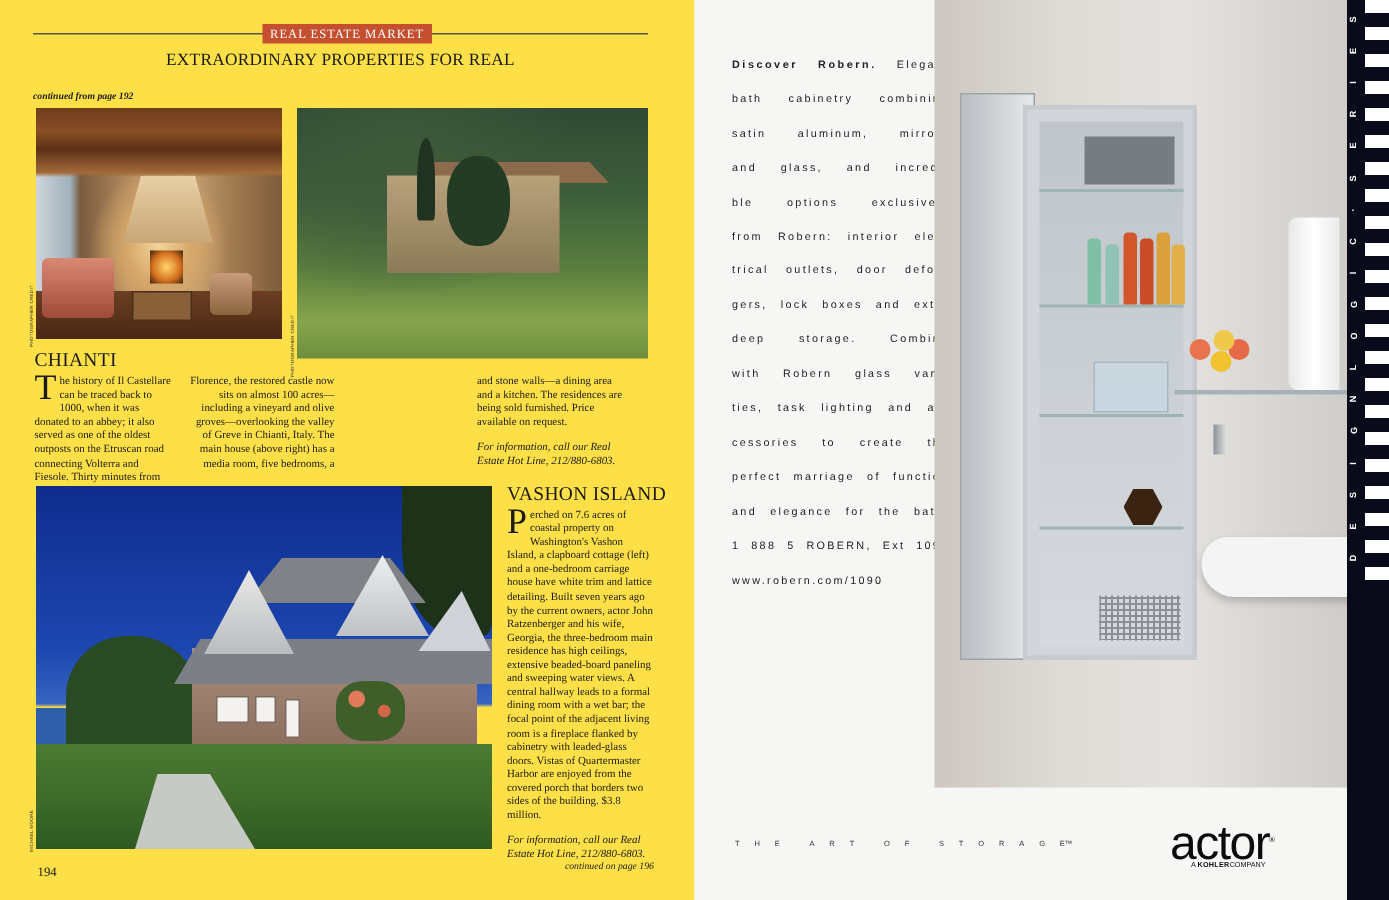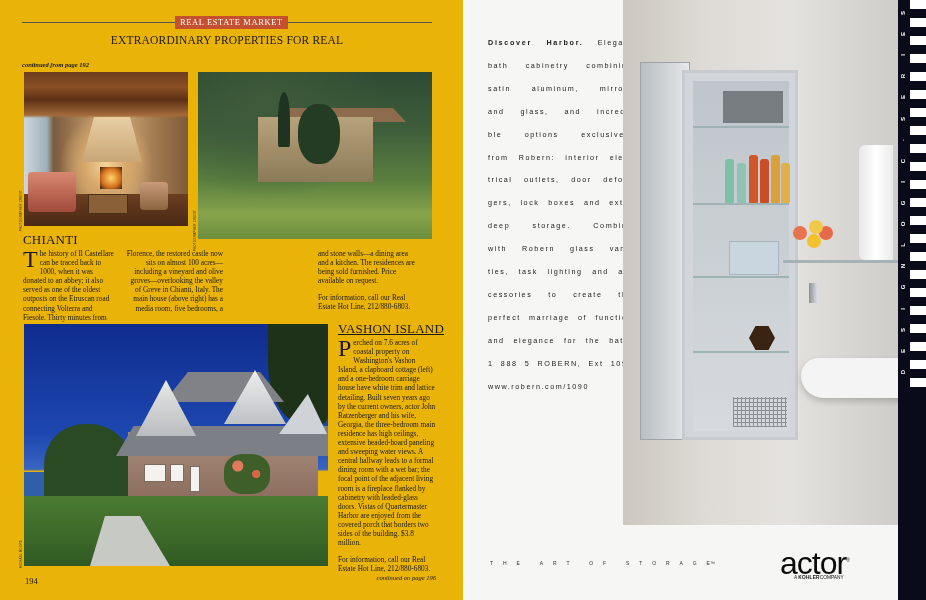--- a/index.html
+++ b/index.html
@@ -1,20 +1,20 @@
 <!DOCTYPE html>
 <html><head>
 <meta charset="utf-8">
 <style>
   * { box-sizing: border-box; margin: 0; padding: 0; }
   html, body { width: 926px; height: 600px; overflow: hidden; background: #f4f4f2; }
   body { position: relative; font-family: "Liberation Serif", serif; color: #1a1a1a; }
 
   
-  .left-page { position: absolute; left: 0; top: 0; width: 463px; height: 600px; background: #eab308; }
+  .left-page { position: absolute; left: 0; top: 0; width: 463px; height: 600px; background: #fde047; }
   .section-rule { position: absolute; left: 22px; top: 22px; width: 410px; height: 1px; background: #555; }
   .section-tag { position: absolute; left: 175px; top: 16px; height: 13px; padding: 0 5px; background: #c4502f; color: #fff;
     font-size: 8.5px; letter-spacing: 0.6px; line-height: 13px; white-space: nowrap; }
   .main-title { position: absolute; left: 22px; top: 34px; width: 410px; text-align: center; font-size: 11.5px; letter-spacing: 0.2px; }
   .cont-from { position: absolute; left: 22px; top: 61px; font-size: 6.5px; font-style: italic; font-weight: bold; }
 
   .photo { position: absolute; overflow: hidden; }
   .photo-interior { left: 24px; top: 72px; width: 164px; height: 154px;
     background:
       linear-gradient(180deg, #6e3d1c 0%, #8a4f26 10%, #5c3015 18%, #a36a3a 28%, transparent 30%),
@@ -51,21 +51,21 @@
   .photo-vashon .garden { position: absolute; left: 0; bottom: 0; width: 100%; height: 70px;
     background: linear-gradient(180deg, #4b7b33 0%, #3f6b2a 50%, #2e5a22 100%); }
   .photo-vashon .path { position: absolute; left: 46px; bottom: 0; width: 100px; height: 50px; background: #c7c9c4; clip-path: polygon(35% 0, 70% 0, 100% 100%, 20% 100%); }
   .photo-vashon .roses { position: absolute; left: 200px; top: 130px; width: 46px; height: 40px; background: radial-gradient(circle at 30% 30%, #e07a5a 0 12%, transparent 14%), radial-gradient(circle at 70% 50%, #d46548 0 10%, transparent 12%), #3e5e2a; border-radius: 40%; }
 
   .photo-credit { position: absolute; font-family: "Liberation Sans", sans-serif; font-size: 3px; writing-mode: vertical-rl; transform: rotate(180deg); color: #333; letter-spacing: 0.2px; }
 
   .headline { position: absolute; font-size: 13px; letter-spacing: 0.2px; text-transform: uppercase; text-align: right; }
   .body-col { position: absolute; font-size: 7.3px; line-height: 9.1px; text-align: left; }
   .dropcap { float: left; font-size: 24px; line-height: 19px; margin: 1px 2px 0 0; }
-  .italic { }
+  .italic { font-style: italic; }
   .cont-on { font-size: 6.5px; font-style: italic; text-align: right; }
   .folio { position: absolute; left: 25px; top: 576px; font-size: 8.5px; }
 
   
   .right-page { position: absolute; left: 463px; top: 0; width: 463px; height: 600px; background: #f6f6f4; }
   .ad-copy { position: absolute; left: 25px; top: 32px; width: 145px; font-family: "Liberation Sans", sans-serif; font-size: 7.2px;
     letter-spacing: 1.55px; line-height: 22.9px; text-align: justify; color: #222; }
   .ad-copy b { font-weight: bold; letter-spacing: 1.7px; }
   .ad-line { display: block; text-align: justify; text-align-last: justify; white-space: nowrap; }
   .tagline { position: absolute; left: 27px; top: 560px; width: 225px; font-family: "Liberation Sans", sans-serif; font-size: 5px; color: #333;
@@ -147,33 +147,33 @@
     <div class="gable3"></div>
     <div class="window" style="left:120px; top:140px; width:22px; height:18px;"></div>
     <div class="window" style="left:146px; top:140px; width:14px; height:18px;"></div>
     <div class="window" style="left:166px; top:142px; width:10px; height:26px;"></div>
     <div class="garden"></div>
     <div class="path"></div>
     <div class="roses"></div>
   </div>
   <div class="photo-credit" style="left:19px; top:540px;">MICHAEL MOORE</div>
 
-  <div class="headline" style="left:338px; top:321px;text-decoration:underline;">VASHON ISLAND</div>
+  <div class="headline" style="left:338px; top:321px;">VASHON ISLAND</div>
   <div class="body-col" style="left:338px; top:338px; width:98px;">
     <span class="dropcap">P</span><span>erched on 7.6 acres of coastal property on Washington's Vashon Island, a clapboard cottage (left) and a one-bedroom carriage house have white trim and lattice detailing. Built seven years ago by the current owners, actor John Ratzenberger and his wife, Georgia, the three-bedroom main residence has high ceilings, extensive beaded-board paneling and sweeping water views. A central hallway leads to a formal dining room with a wet bar; the focal point of the adjacent living room is a fireplace flanked by cabinetry with leaded-glass doors. Vistas of Quartermaster Harbor are enjoyed from the covered porch that borders two sides of the building. $3.8 million.</span>
     <div class="italic" style="margin-top:8px;">For information, call our Real Estate Hot Line, 212/880-6803.</div>
     <div class="cont-on">continued on page 196</div>
   </div>
 
   <div class="folio">194</div>
 </div>
 
 <div class="right-page">
   <div class="ad-copy">
-    <span class="ad-line"><b>Discover Harbor.</b><span> Elegant</span></span>
+    <span class="ad-line"><b>Discover Robern.</b><span> Elegant</span></span>
     <span class="ad-line">bath cabinetry combining</span>
     <span class="ad-line">satin aluminum, mirrors</span>
     <span class="ad-line">and glass, and incredi-</span>
     <span class="ad-line">ble options exclusively</span>
     <span class="ad-line">from Robern: interior elec-</span>
     <span class="ad-line">trical outlets, door defog-</span>
     <span class="ad-line">gers, lock boxes and extra</span>
     <span class="ad-line">deep storage. Combine</span>
     <span class="ad-line">with Robern glass vani-</span>
     <span class="ad-line">ties, task lighting and ac-</span>

